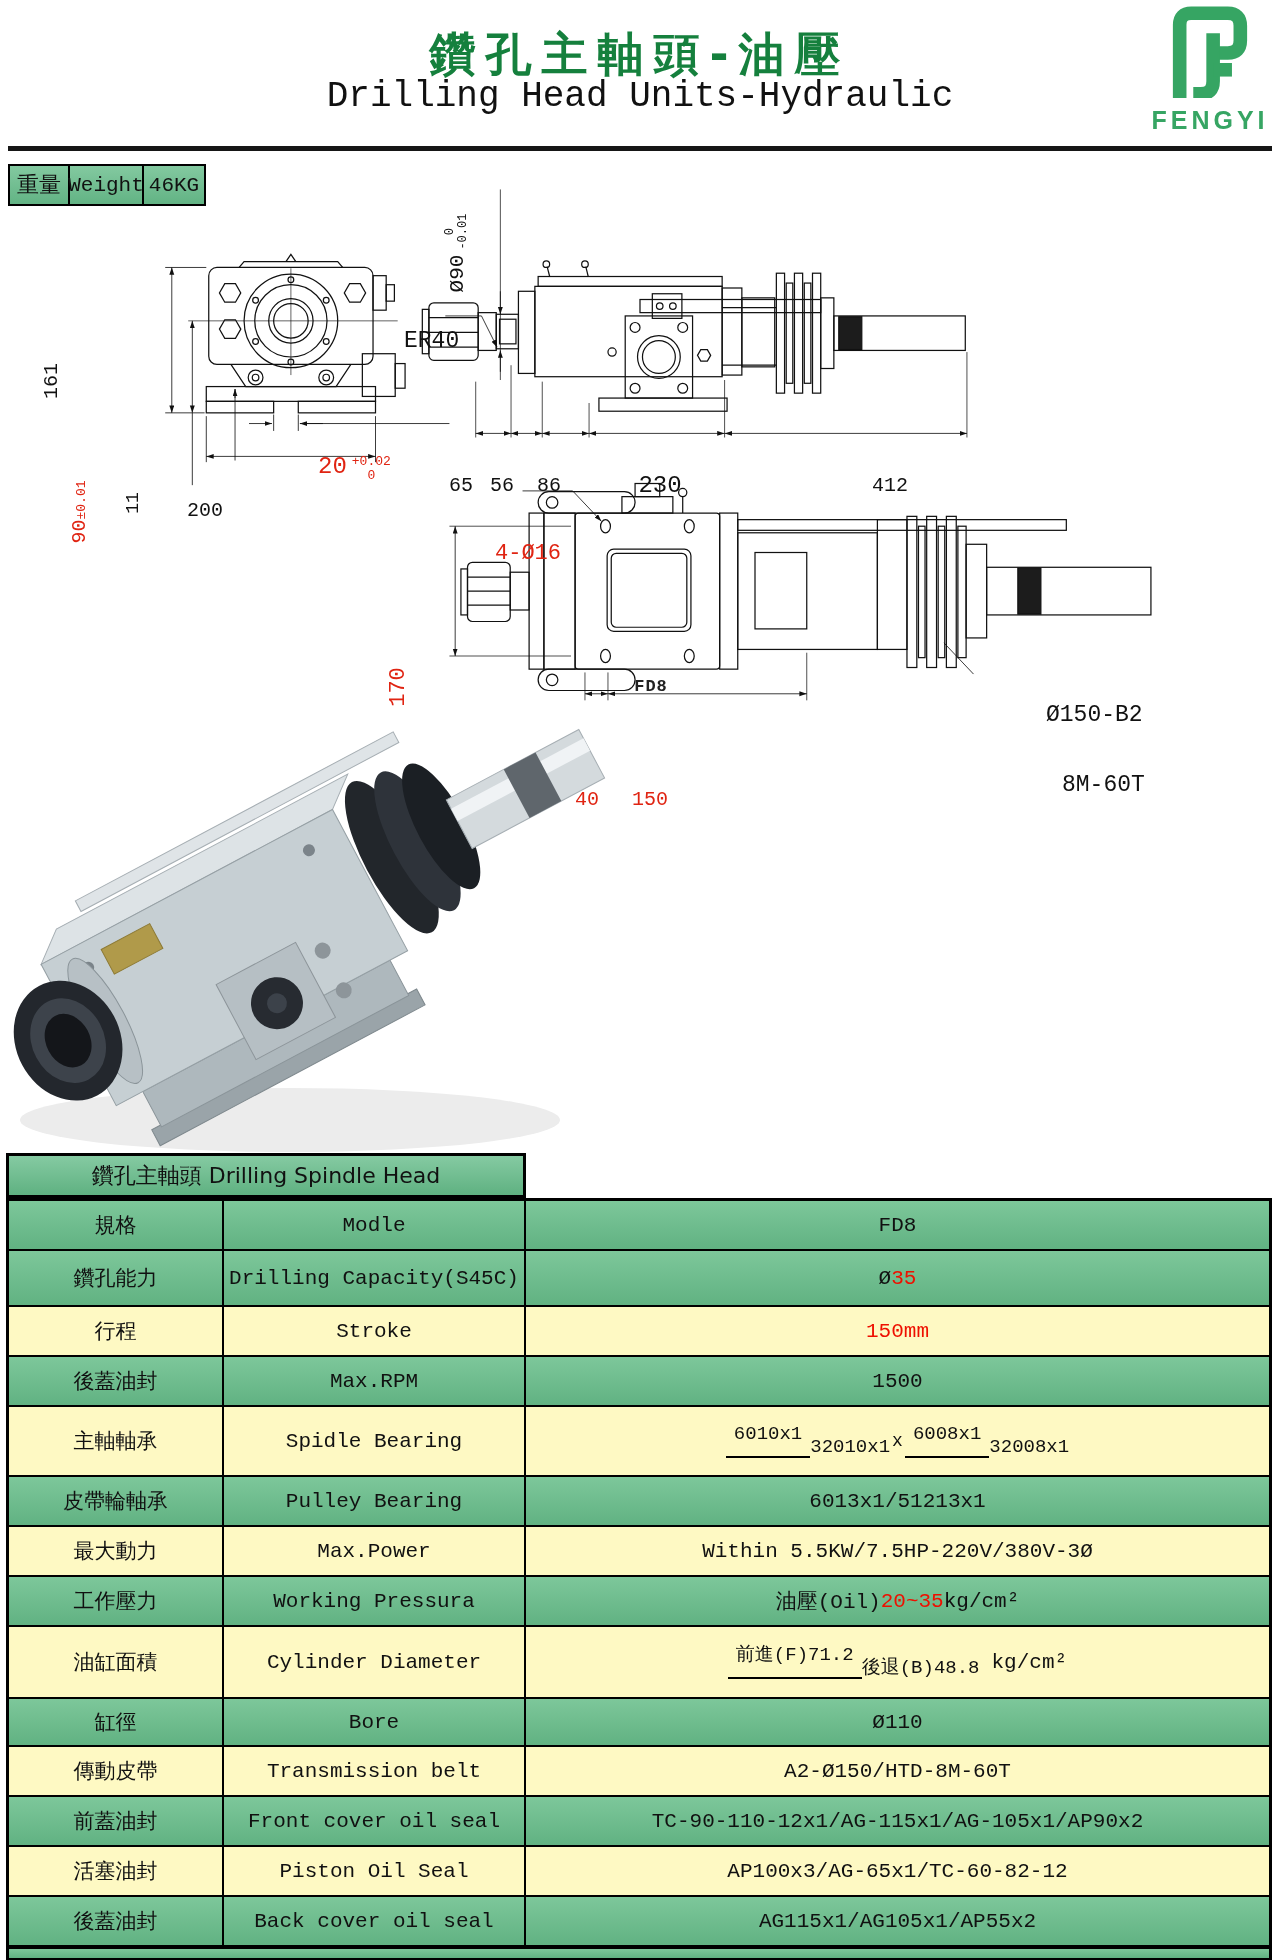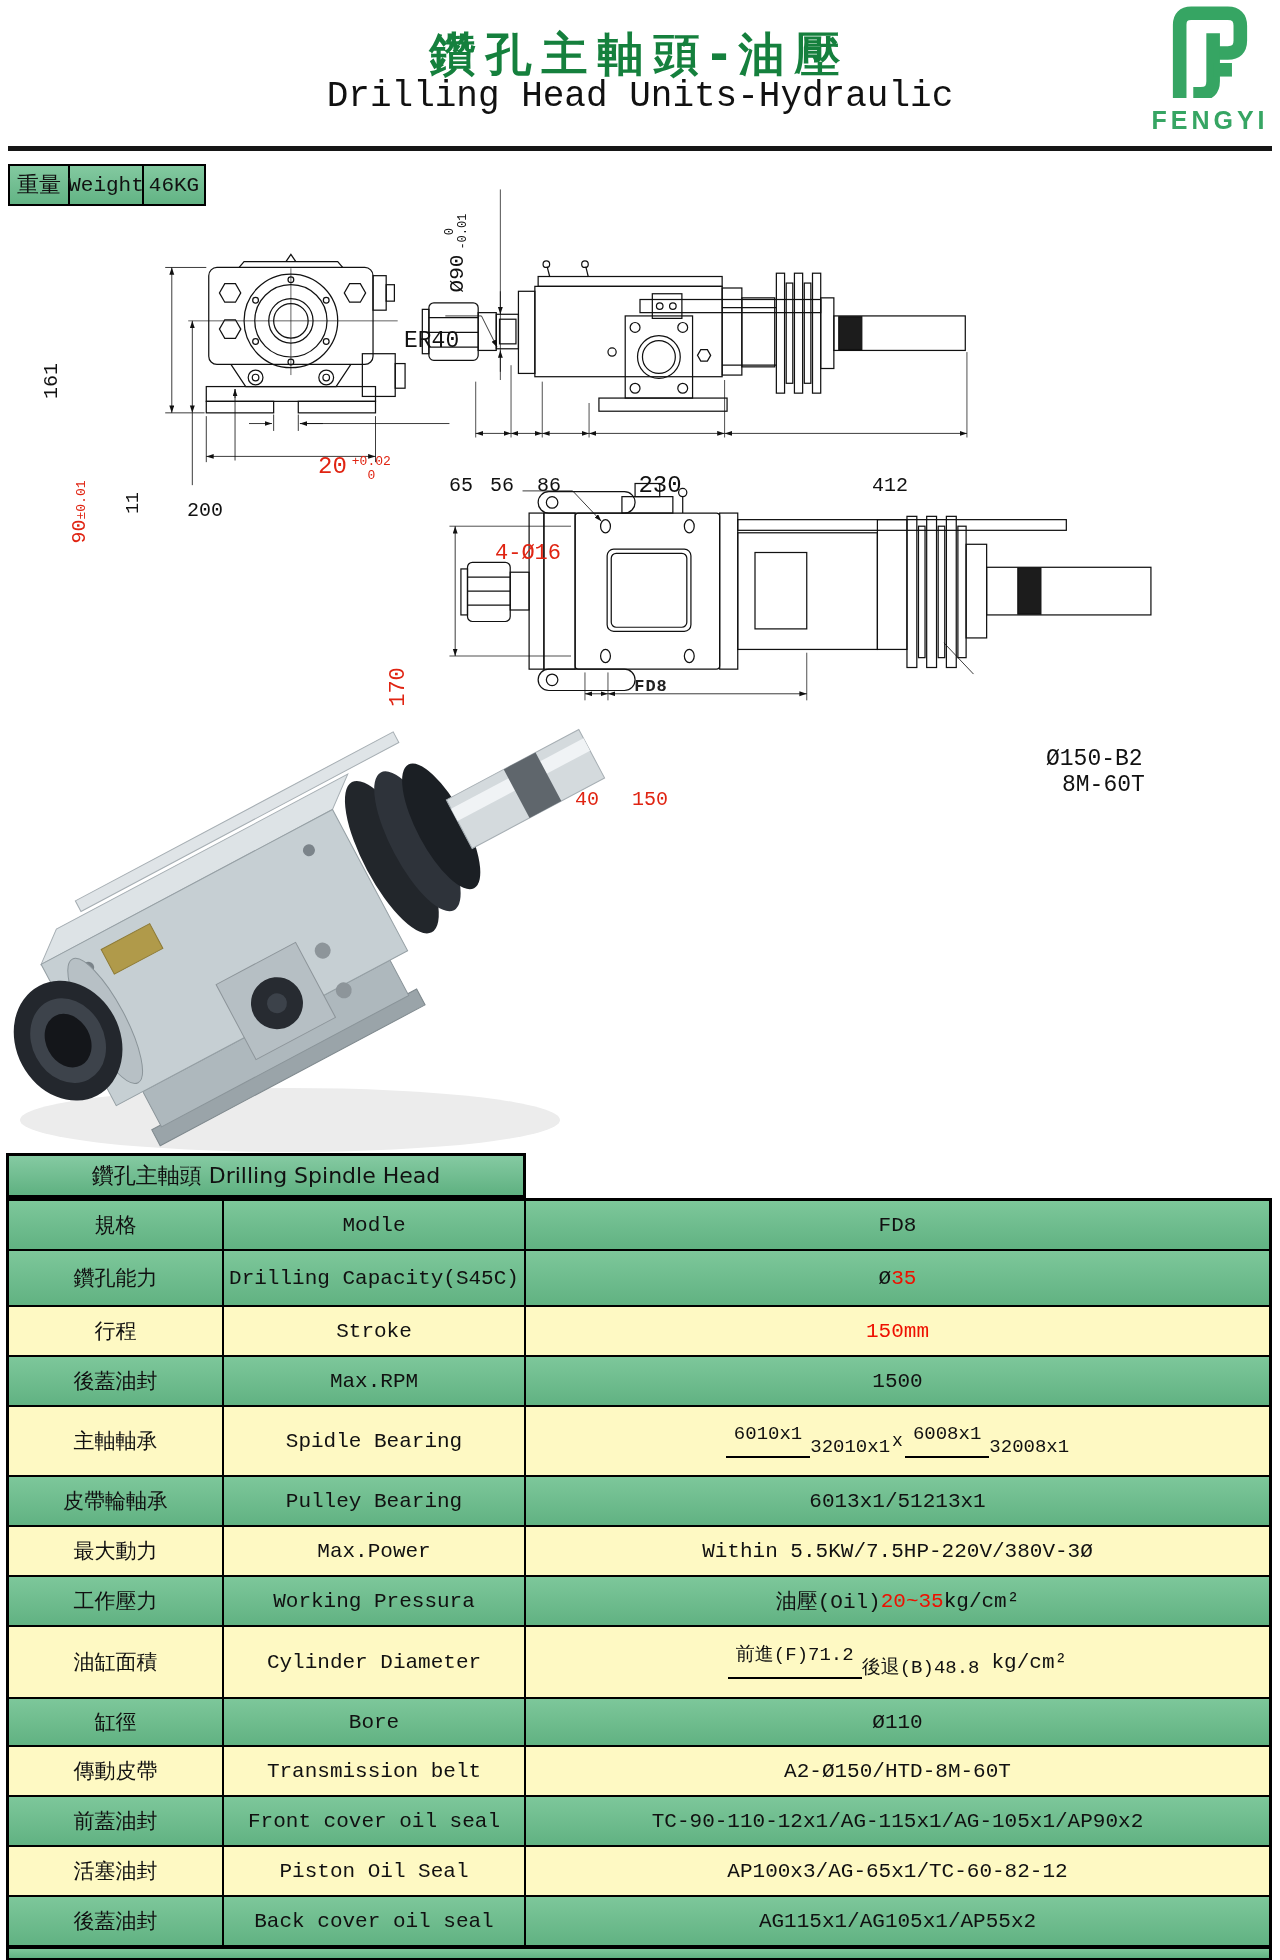--- a/index.html
+++ b/index.html
@@ -290,21 +290,21 @@
   <span class="dim" style="left:502px;top:486px;font-size:20px;">56</span>
   <span class="dim" style="left:549px;top:486px;font-size:20px;">86</span>
   <span class="dim" style="left:660px;top:486px;font-size:24px;">230</span>
   <span class="dim" style="left:890px;top:486px;font-size:20px;">412</span>
 
   <span class="dim tl red" style="left:495px;top:543px;font-size:22px;">4-Ø16</span>
   <span class="dim rot red" style="left:399px;top:687px;font-size:22px;">170</span>
   <span class="dim" style="left:651px;top:686px;font-size:17px;font-weight:bold;letter-spacing:1px;color:#222;">FD8</span>
   <span class="dim red" style="left:587px;top:800px;font-size:20px;">40</span>
   <span class="dim red" style="left:650px;top:800px;font-size:20px;">150</span>
-  <span class="dim tl" style="left:1046px;top:748px;font-size:23px;text-align:center;">Ø150-B2</span>
+  <span class="dim tl" style="left:1046px;top:704px;font-size:23px;text-align:center;">Ø150-B2</span>
   <span class="dim tl" style="left:1062px;top:774px;font-size:23px;">8M-60T</span>
 
   <svg class="r3d" width="900" height="530" viewBox="0 0 900 530">
     <ellipse cx="290" cy="480" rx="270" ry="32" fill="#ececec"></ellipse>
     <g transform="rotate(-28 300 300)">
       <rect x="80" y="398" width="300" height="18" fill="#9aa4a9" stroke="#7e888d"></rect>
       <rect x="90" y="360" width="280" height="40" fill="#aeb8bd" stroke="#8a9499"></rect>
       <rect x="120" y="160" width="360" height="12" fill="#dfe4e7" stroke="#a6aeb3"></rect>
       <polygon points="60,200 390,200 420,176 90,176" fill="#dde3e6" stroke="#a6aeb3"></polygon>
       <rect x="60" y="200" width="330" height="160" fill="#c6cfd3" stroke="#96a0a5"></rect>

